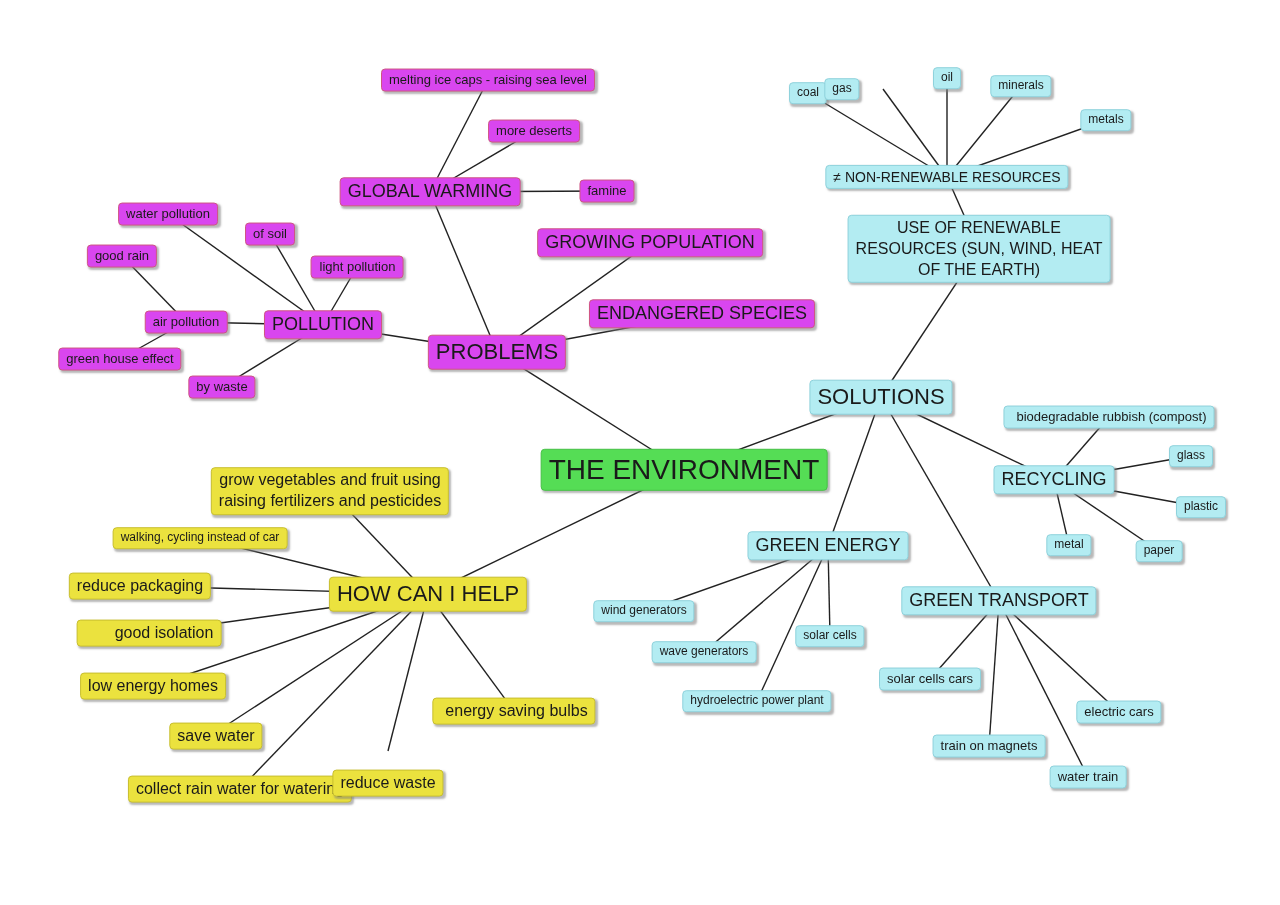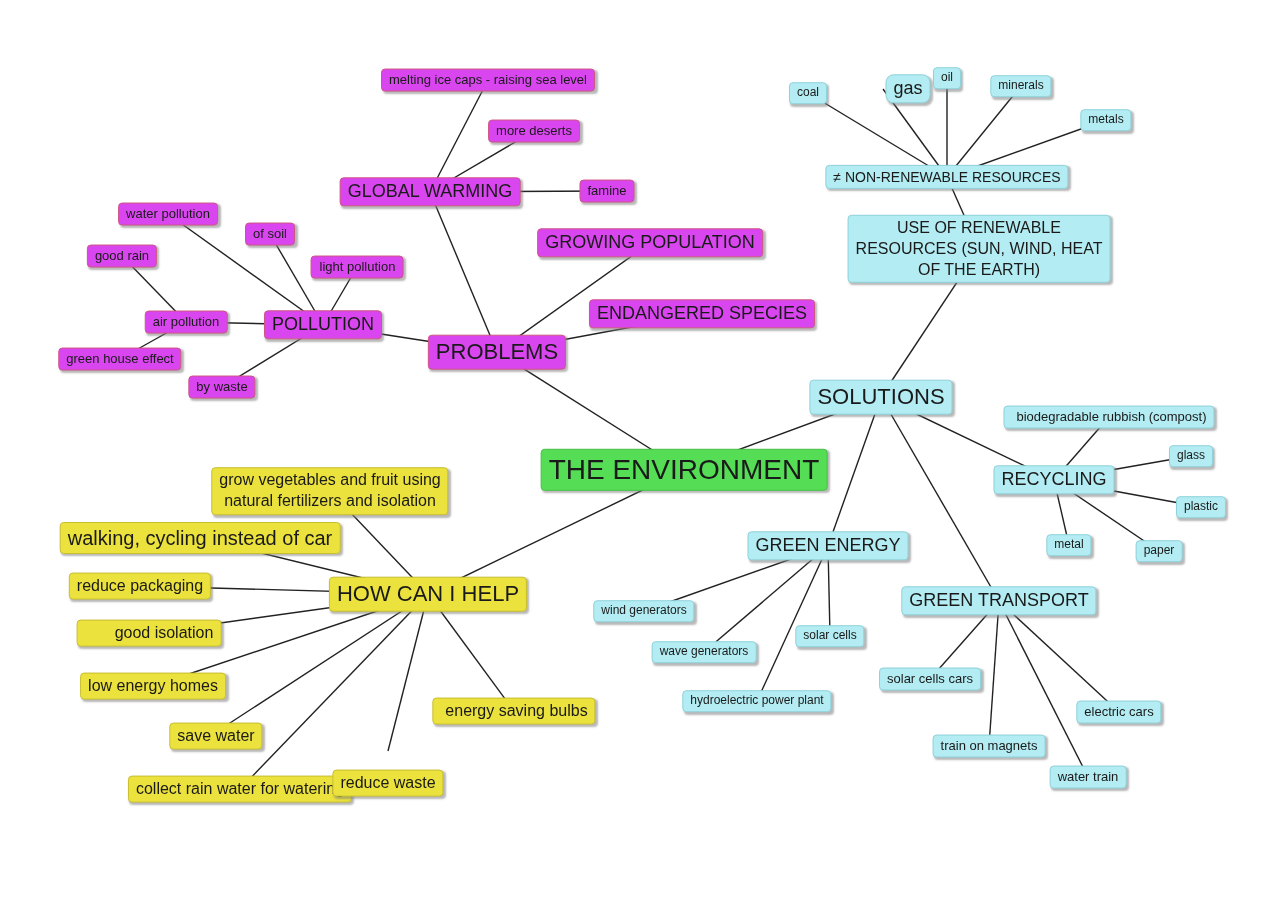--- a/index.html
+++ b/index.html
@@ -115,21 +115,21 @@
       <div class="node pink" style="left: 186px; top: 322px; font-size: 13px;">air pollution</div>
       <div class="node pink" style="left: 122px; top: 256px; font-size: 13px;">good rain</div>
       <div class="node pink" style="left: 120px; top: 359px; font-size: 13px;">green house effect</div>
       <div class="node pink" style="left: 222px; top: 387px; font-size: 13px;">by waste</div>
       <div class="node cyan" style="left: 881px; top: 397px; font-size: 22px;">SOLUTIONS</div>
       <div class="node cyan" style="left: 979px; top: 249px; font-size: 16px;">USE OF RENEWABLE
 RESOURCES (SUN, WIND, HEAT
 OF THE EARTH)</div>
       <div class="node cyan" style="left: 947px; top: 177px; font-size: 14px;">≠ NON-RENEWABLE RESOURCES</div>
       <div class="node cyan" style="left: 808px; top: 93px; font-size: 12px;">coal</div>
-      <div class="node cyan" style="left: 908px; top: 89px; font-size: 18px; border-radius: 8px;">gas</div>
+      <div class="node cyan" style="left: 842px; top: 89px; font-size: 12px;">gas</div>
       <div class="node cyan" style="left: 947px; top: 78px; font-size: 12px;">oil</div>
       <div class="node cyan" style="left: 1021px; top: 86px; font-size: 12px;">minerals</div>
       <div class="node cyan" style="left: 1106px; top: 120px; font-size: 12px;">metals</div>
       <div class="node cyan" style="left: 1054px; top: 480px; font-size: 18px;">RECYCLING</div>
       <div class="node cyan" style="left: 1109px; top: 417px; font-size: 13px; padding-left: 12px;">biodegradable rubbish (compost)</div>
       <div class="node cyan" style="left: 1191px; top: 456px; font-size: 12px;">glass</div>
       <div class="node cyan" style="left: 1201px; top: 507px; font-size: 12px;">plastic</div>
       <div class="node cyan" style="left: 1069px; top: 545px; font-size: 12px;">metal</div>
       <div class="node cyan" style="left: 1159px; top: 551px; font-size: 12px;">paper</div>
       <div class="node cyan" style="left: 828px; top: 546px; font-size: 18px;">GREEN ENERGY</div>
@@ -137,22 +137,22 @@
       <div class="node cyan" style="left: 704px; top: 652px; font-size: 12px;">wave generators</div>
       <div class="node cyan" style="left: 830px; top: 636px; font-size: 12px;">solar cells</div>
       <div class="node cyan" style="left: 757px; top: 701px; font-size: 12px;">hydroelectric power plant</div>
       <div class="node cyan" style="left: 999px; top: 601px; font-size: 18px;">GREEN TRANSPORT</div>
       <div class="node cyan" style="left: 930px; top: 679px; font-size: 13px;">solar cells cars</div>
       <div class="node cyan" style="left: 989px; top: 746px; font-size: 13px;">train on magnets</div>
       <div class="node cyan" style="left: 1119px; top: 712px; font-size: 13px;">electric cars</div>
       <div class="node cyan" style="left: 1088px; top: 777px; font-size: 13px;">water train</div>
       <div class="node yellow" style="left: 428px; top: 594px; font-size: 22px;">HOW CAN I HELP</div>
       <div class="node yellow" style="left: 330px; top: 491px; font-size: 16px;">grow vegetables and fruit using
-natural fertilizers and isolation</div>
-      <div class="node yellow" style="left: 200px; top: 538px; font-size: 20px;">walking, cycling instead of car</div>
+raising fertilizers and pesticides</div>
+      <div class="node yellow" style="left: 200px; top: 538px; font-size: 12px;">walking, cycling instead of car</div>
       <div class="node yellow" style="left: 140px; top: 586px; font-size: 16px;">reduce packaging</div>
       <div class="node yellow" style="left: 149px; top: 633px; font-size: 16px; padding-left: 37px;">good isolation</div>
       <div class="node yellow" style="left: 153px; top: 686px; font-size: 16px;">low energy homes</div>
       <div class="node yellow" style="left: 194px; top: 736px; font-size: 16px; margin-left: 22px;">save water</div>
       <div class="node yellow" style="left: 240px; top: 789px; font-size: 16px;">collect rain water for watering</div>
       <div class="node yellow" style="left: 388px; top: 751px; font-size: 16px; margin-top: 32px;">reduce waste</div>
       <div class="node yellow" style="left: 514px; top: 711px; font-size: 16px; padding-left: 12px;">energy saving bulbs</div>
     </div>
 </div>
 

